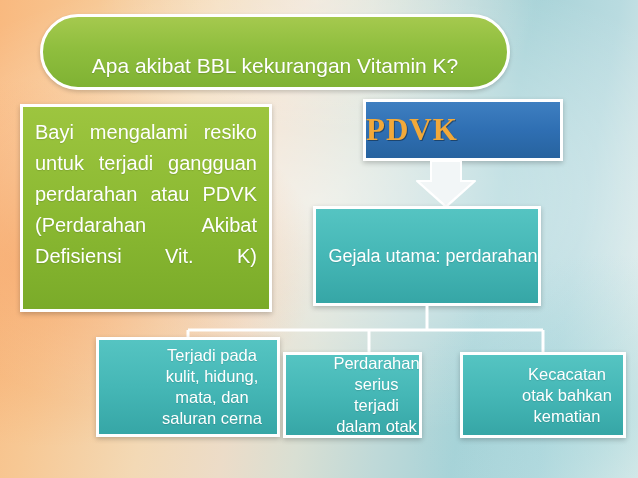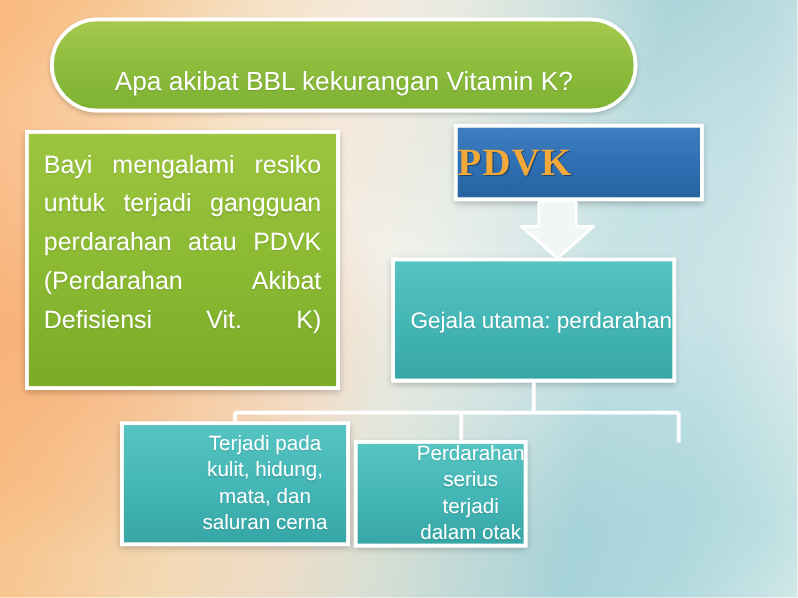--- a/index.html
+++ b/index.html
@@ -209,14 +209,17 @@
     <line x1="369" y1="330" x2="369" y2="354" stroke="#FFFFFF" stroke-width="3"></line>
     <line x1="543" y1="330" x2="543" y2="354" stroke="#FFFFFF" stroke-width="3"></line>
   </svg>
 
   <div class="leaf-box" id="leaf-0">
     <div class="leaf-text">Terjadi pada kulit, hidung, mata, dan saluran cerna</div>
   </div>
   <div class="leaf-box" id="leaf-1">
     <div class="leaf-text">Perdarahan serius terjadi dalam otak</div>
   </div>
+  <div class="leaf-box" id="leaf-2">
+    <div class="leaf-text">Kecacatan otak bahkan kematian</div>
+  </div>
 
 </div>
 
 </body></html>

